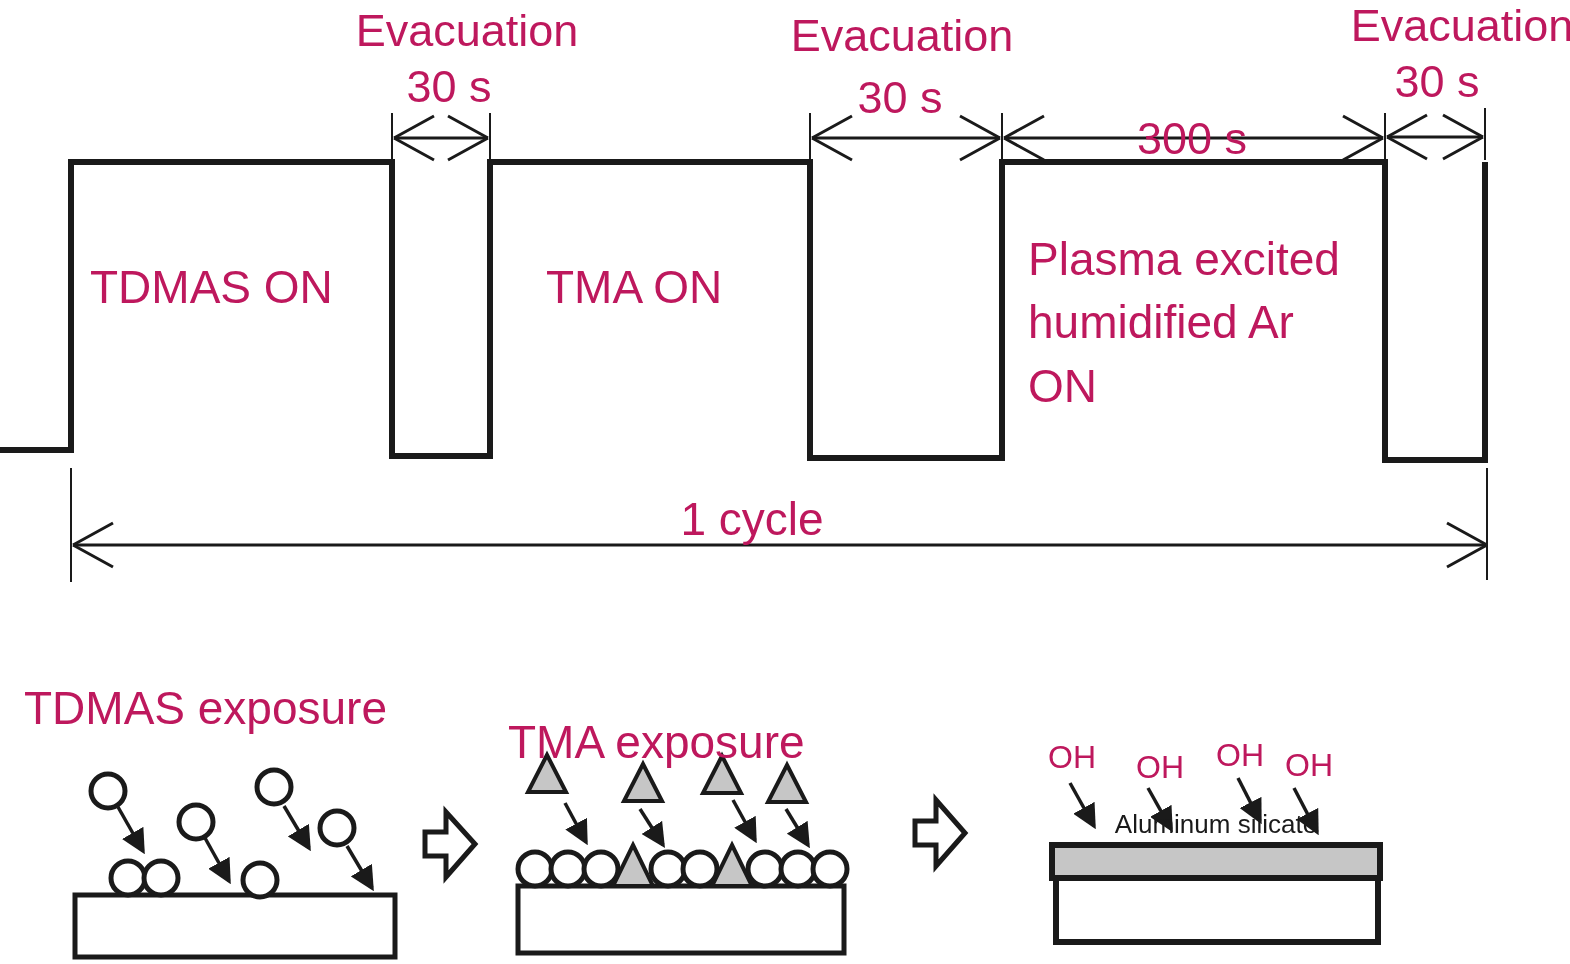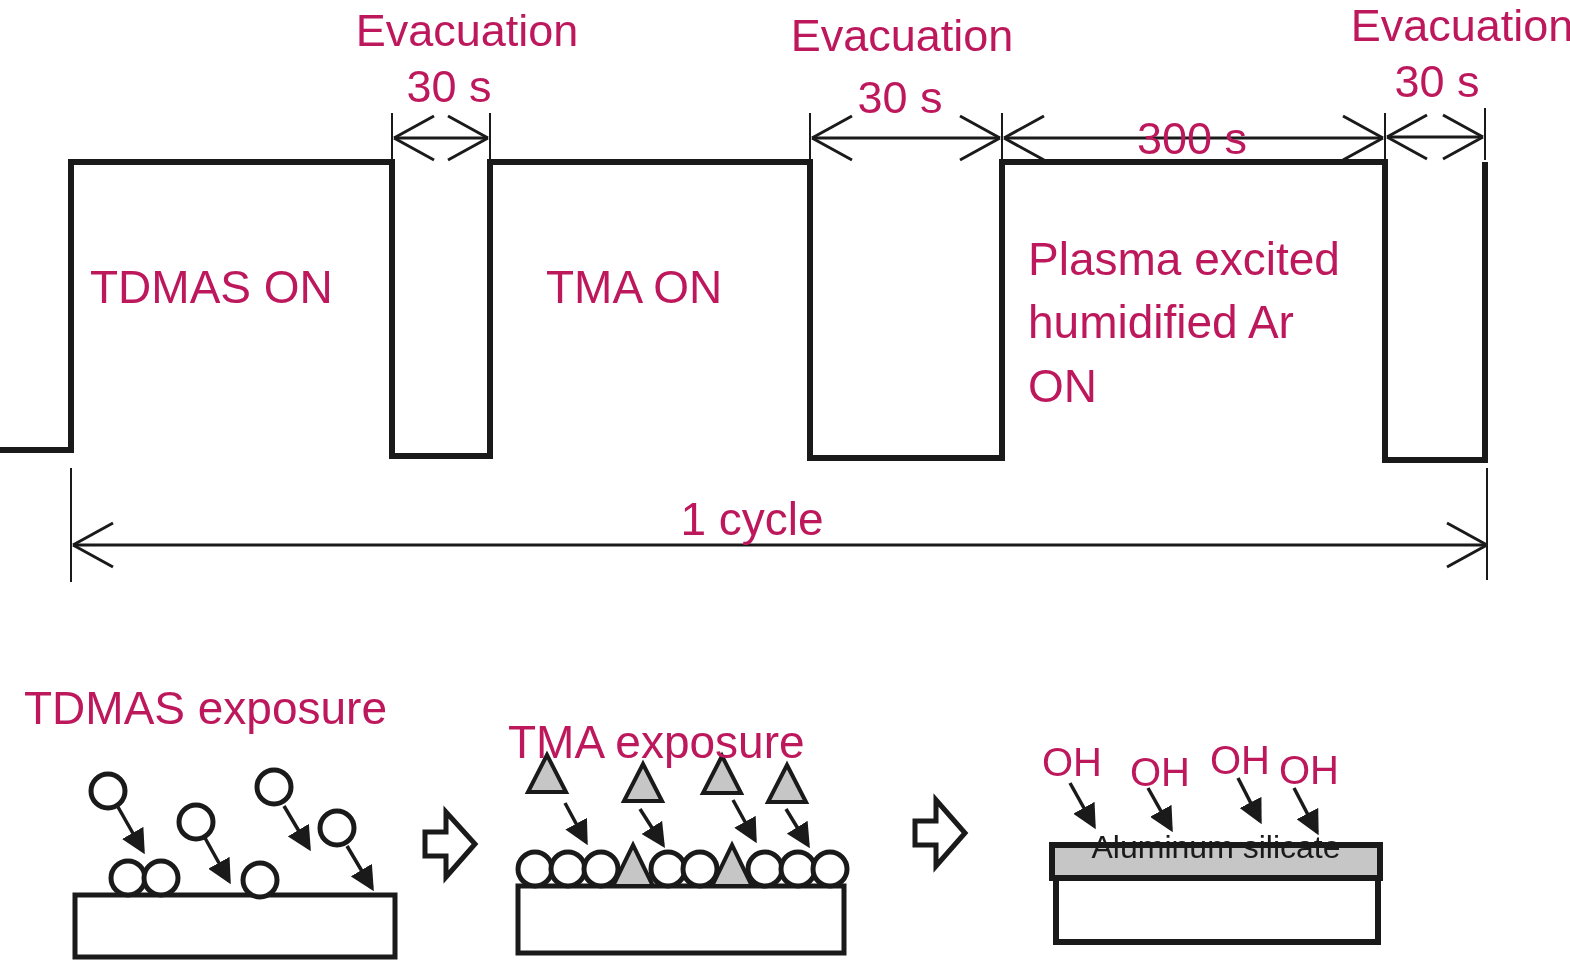--- a/index.html
+++ b/index.html
@@ -16,26 +16,26 @@
   .lbl {
     position: absolute;
     white-space: pre;
     color: #be185d;
     line-height: 1.1;
   }
   .f45 { font-size: 45px; }
   .f46 { font-size: 46px; }
   .ctr { transform: translateX(-50%); }
   .plasma-lbl { line-height: 1.38; white-space: pre-line; }
-  .oh-lbl { font-size: 40px; transform: translateX(-50%); }
+  .oh-lbl { font-size: 32px; transform: translateX(-50%); }
   .layer-lbl {
     position: absolute;
-    left: 1052px; top: 831px; width: 328px; height: 33px;
+    left: 1052px; top: 808px; width: 328px; height: 33px;
     display: flex; align-items: center; justify-content: center;
-    font-size: 32px;
+    font-size: 26px;
   }
 </style>
 </head>
 <body>
 
 <div class="canvas">
 
   <svg width="1570" height="964" viewBox="0 0 1570 964">
     <defs>
       <marker id="ah" viewBox="0 0 10 10" refX="8.5" refY="5" markerWidth="7" markerHeight="7" orient="auto-start-reverse">

